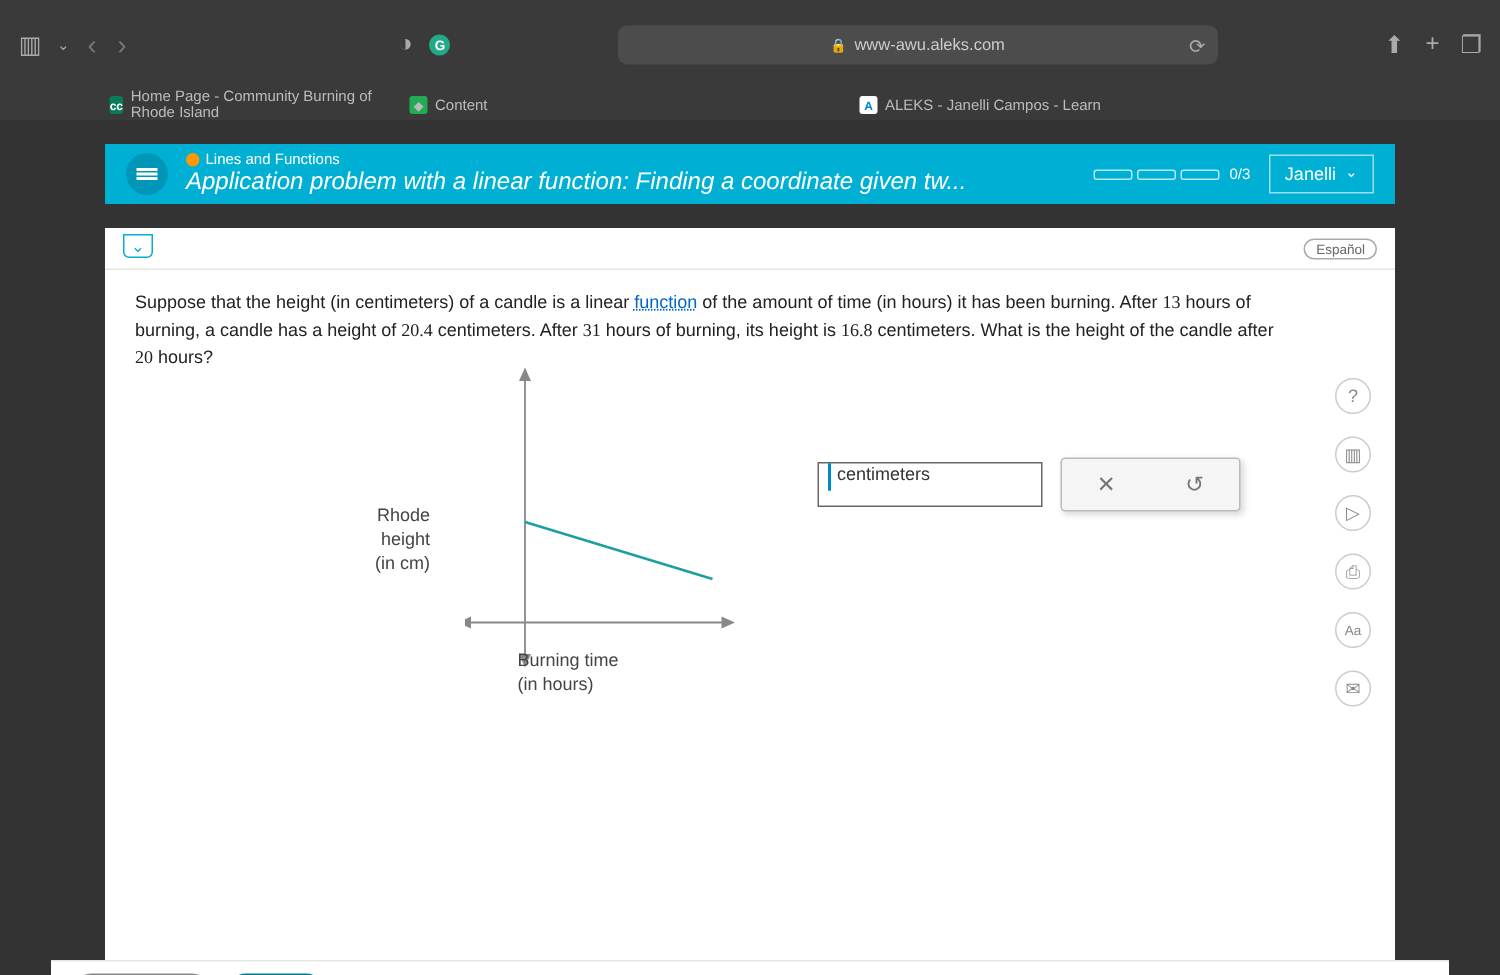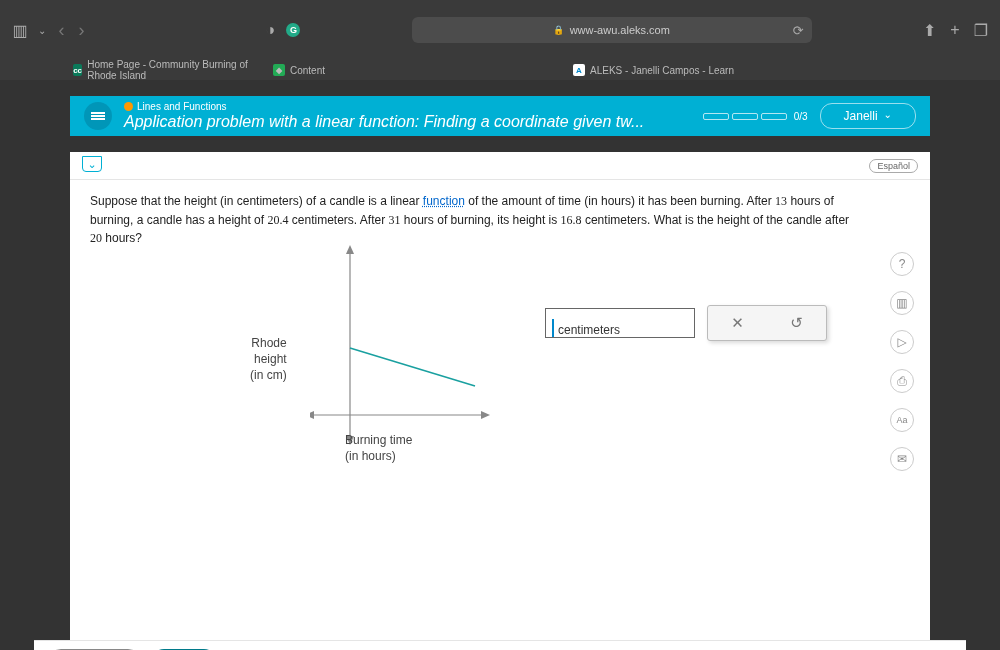--- a/index.html
+++ b/index.html
@@ -29,21 +29,21 @@
 .aleks-header { background: #00b0d4; height: 40px; display: flex; align-items: center; padding: 0 14px; gap: 12px; margin: 16px 70px; }
 .menu-btn { width: 28px; height: 28px; border-radius: 50%; background: #0096b8; display:flex; align-items:center; justify-content:center; }
 .menu-btn .bar { width:14px; height:2px; background:#fff; margin:1px 0; }
 .header-text { flex:1; }
 .header-line1 { color:#fff; font-size:10px; display:flex; align-items:center; gap:4px; }
 .orange-dot { width:9px; height:9px; background:#ff9800; border-radius:50%; display:inline-block;}
 .header-line2 { color:#fff; font-size:16px; margin-top:1px;font-style:italic; }
 .progress-seg { display:flex; gap:3px; align-items:center; }
 .seg { width:26px; height:7px; border:1px solid rgba(255,255,255,0.7); border-radius:2px; }
 .progress-text { color:#fff; font-size:10px; margin-left:4px;}
-.user-btn { border:1px solid rgba(255,255,255,0.6); color:#fff; padding:5px 23px; border-radius:12px; font-size:12px; display:flex; gap:6px; }
+.user-btn { border:1px solid rgba(255,255,255,0.6); color:#fff; padding:5px 10px; border-radius:0; font-size:12px; display:flex; gap:6px; }
 .chev { font-size:10px;}
 
 
 .sub-strip { background:#fff; height:28px; margin:0 70px; display:flex; align-items:center; justify-content:space-between; padding:0 12px; border-bottom:1px solid #e5e5e5;}
 .collapse-btn { width:20px; height:16px; background:#fff; border:1px solid #00b0d4; border-radius:0 0 4px 4px; display:flex; align-items:center; justify-content:center; color:#00b0d4; font-size:11px; margin-top:-3px;}
 .espanol { border:1px solid #aaa; border-radius:9px; padding:1px 7px; font-size:9px; color:#666; }
 
 
 .content { background:#fff; margin:0 70px; height:460px; position:relative; padding:12px 80px 12px 20px; }
 .problem { color:#222; font-size:12px; line-height:1.55; }
@@ -51,21 +51,21 @@
 .problem a { color:#0066cc; text-decoration:underline; text-decoration-style: dotted; }
 
 
 .graph-area { position:absolute; left:240px; top:60px; width:260px; height:180px; }
 .y-labels { position:absolute; left:-60px; top:95px; text-align:right; color:#444; font-size:12px; line-height:1.35; }
 .x-labels { position:absolute; left:35px; top:192px; color:#444; font-size:12px; text-align:left; width:130px; line-height:1.35;}
 .graph-svg { position:absolute; left:0; top:0; }
 
 
 .answer-wrap { position:absolute; left:475px; top:125px; display:flex; align-items:center; gap:12px;}
-.answer-box { border:1px solid #666; width:150px; height:30px; display:flex; align-items:flex-end; padding:0 6px; gap:4px; position:relative;}
+.answer-box { border:1px solid #666; width:150px; height:30px; display:flex; align-items:flex-start; padding:0 6px; gap:4px; position:relative;}
 .answer-box .cursor { width:1px; height:18px; background:#0088cc; border:1px solid #0088cc; animation: none;}
 .answer-box .unit { color:#333; font-size:12px;}
 .tool-box { border:1px solid #bbb; background:#f5f5f5; width:120px; height:36px; border-radius:3px; display:flex; box-shadow: 2px 2px 4px rgba(0,0,0,0.15);}
 .tool-box .half { flex:1; display:flex; align-items:center; justify-content:center; color:#777; font-size:15px;}
 .tool-box .half:first-child { border-right: none; }
 
 
 .rail { position:absolute; right:16px; top:72px; display:flex; flex-direction:column; gap:15px; }
 .rail-btn { width:24px; height:24px; border:1px solid #ccc; border-radius:50%; display:flex; align-items:center; justify-content:center; color:#888; font-size:12px; background:#fff;}
 

